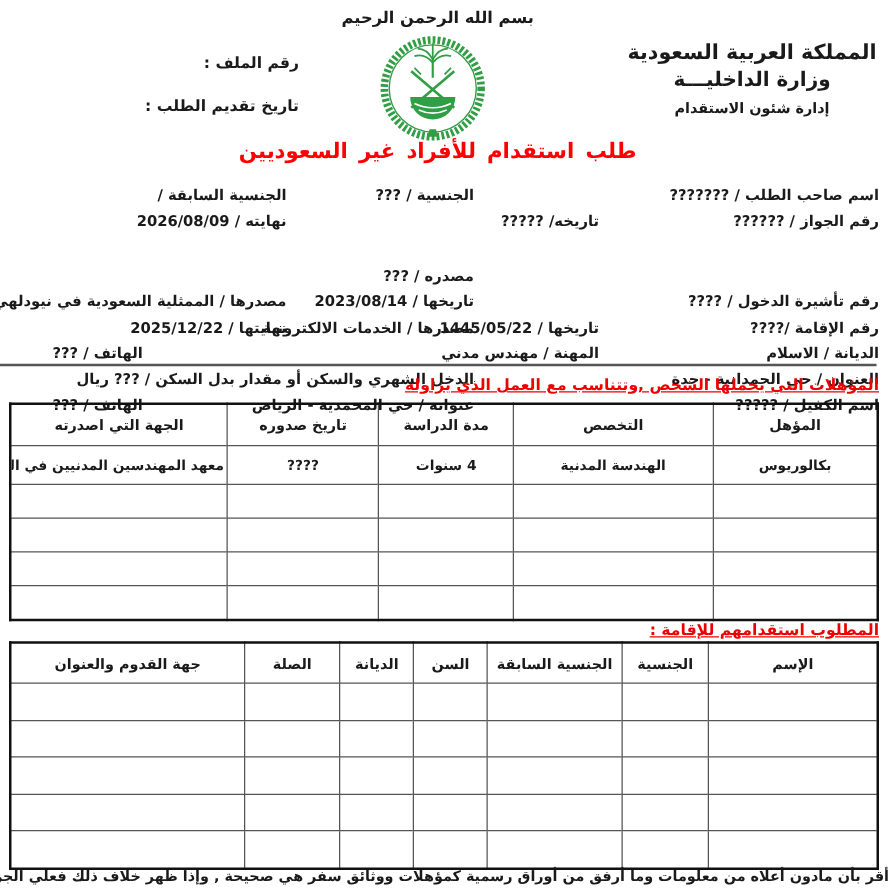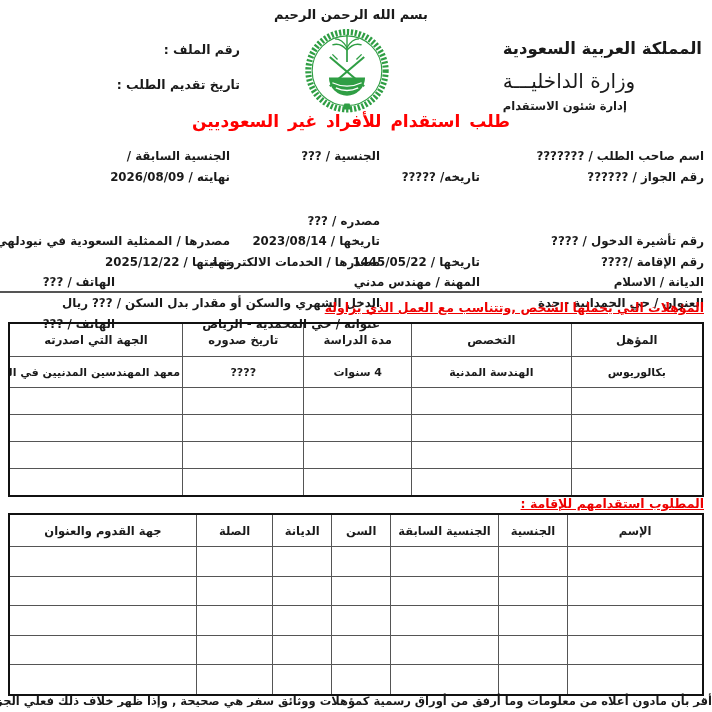--- a/index.html
+++ b/index.html
@@ -1,21 +1,21 @@
 <!DOCTYPE html>
 <html lang="ar" dir="rtl"><head>
 <meta charset="utf-8">
 <style>
   html,body{margin:0;padding:0;background:#fff;}
   .page{position:relative;width:712px;height:712px;background:#fff;overflow:hidden;
         font-family:"DejaVu Sans",sans-serif;color:#1a1a1a;direction:rtl;padding-left:10px;}
   .bismillah{position:absolute;top:7px;left:0;right:0;text-align:center;font-size:13px;font-weight:600;}
-  .ministry{position:absolute;top:39px;right:10px;text-align:left;}
+  .ministry{position:absolute;top:32px;right:10px;text-align:center;}
   .ministry-l1{font-size:16.5px;font-weight:bold;}
-  .ministry-l2{font-size:20px;font-weight:normal;margin-top:11px;letter-spacing:1px;}
+  .ministry-l2{font-size:16px;font-weight:bold;margin-top:3px;letter-spacing:1px;}
   .ministry-l3{font-size:11.5px;font-weight:bold;margin-top:6px;}
   .emblem{position:absolute;top:24px;left:314px;}
   .fileinfo{position:absolute;top:42px;right:472px;text-align:right;font-size:12.5px;font-weight:600;}
   .fileinfo-line2{margin-top:20px;}
   .red{color:#ee0000;text-decoration:underline;}
   .doc-title{position:absolute;top:111px;left:0;right:0;text-align:center;
              font-size:17px;font-weight:bold;color:#ff0000;word-spacing:3px;}
   .info-grid{position:absolute;top:146px;right:8px;width:696px;display:grid;
              grid-template-columns:224px 100px 150px 1fr;}
   .info-cell{font-size:11.8px;font-weight:bold;height:20.6px;line-height:20.6px;
@@ -93,20 +93,21 @@
       <div class="info-cell" style="grid-area: 3 / 4;">مصدرها / الممثلية السعودية في نيودلهي</div>
       <div class="info-cell" style="grid-area: 4 / 1;">رقم الإقامة /????</div>
       <div class="info-cell" style="grid-area: 4 / 2;">تاريخها / 1445/05/22</div>
       <div class="info-cell" style="grid-area: 4 / 3;">مصدرها / الخدمات الالكترونية</div>
       <div class="info-cell" style="grid-area: 4 / 4;">نهايتها / 2025/12/22</div>
       <div class="info-cell" style="grid-area: 5 / 1;">الديانة / الاسلام</div>
       <div class="info-cell" style="grid-area: 5 / 2;">المهنة / مهندس مدني</div>
       <div class="info-cell" style="grid-area: 5 / 4; padding-right: 115px;">الهاتف / ???</div>
       <div class="info-cell" style="grid-area: 6 / 1;">العنوان / حي الحمدانية - جدة</div>
       <div class="info-cell" style="grid-area: 6 / 3 / auto / span 2;">الدخل الشهري والسكن أو مقدار بدل السكن / ??? ريال</div>
+      <div class="info-cell" style="grid-area: 7 / 1;">اسم الكفيل / ?????</div>
       <div class="info-cell" style="grid-area: 7 / 3;">عنوانه / حي المحمدية - الرياض</div>
       <div class="info-cell" style="grid-area: 7 / 4; padding-right: 115px;">الهاتف / ???</div>
     </div>
 
   <hr class="sep">
 
   <div class="sec-heading red" id="sec1">المؤهلات التي يحملها الشخص ,وتتناسب مع العمل الذي يزاوله</div>
   <table class="doc-table" id="qual-table">
       <colgroup>
         <col style="width: 19%;">

